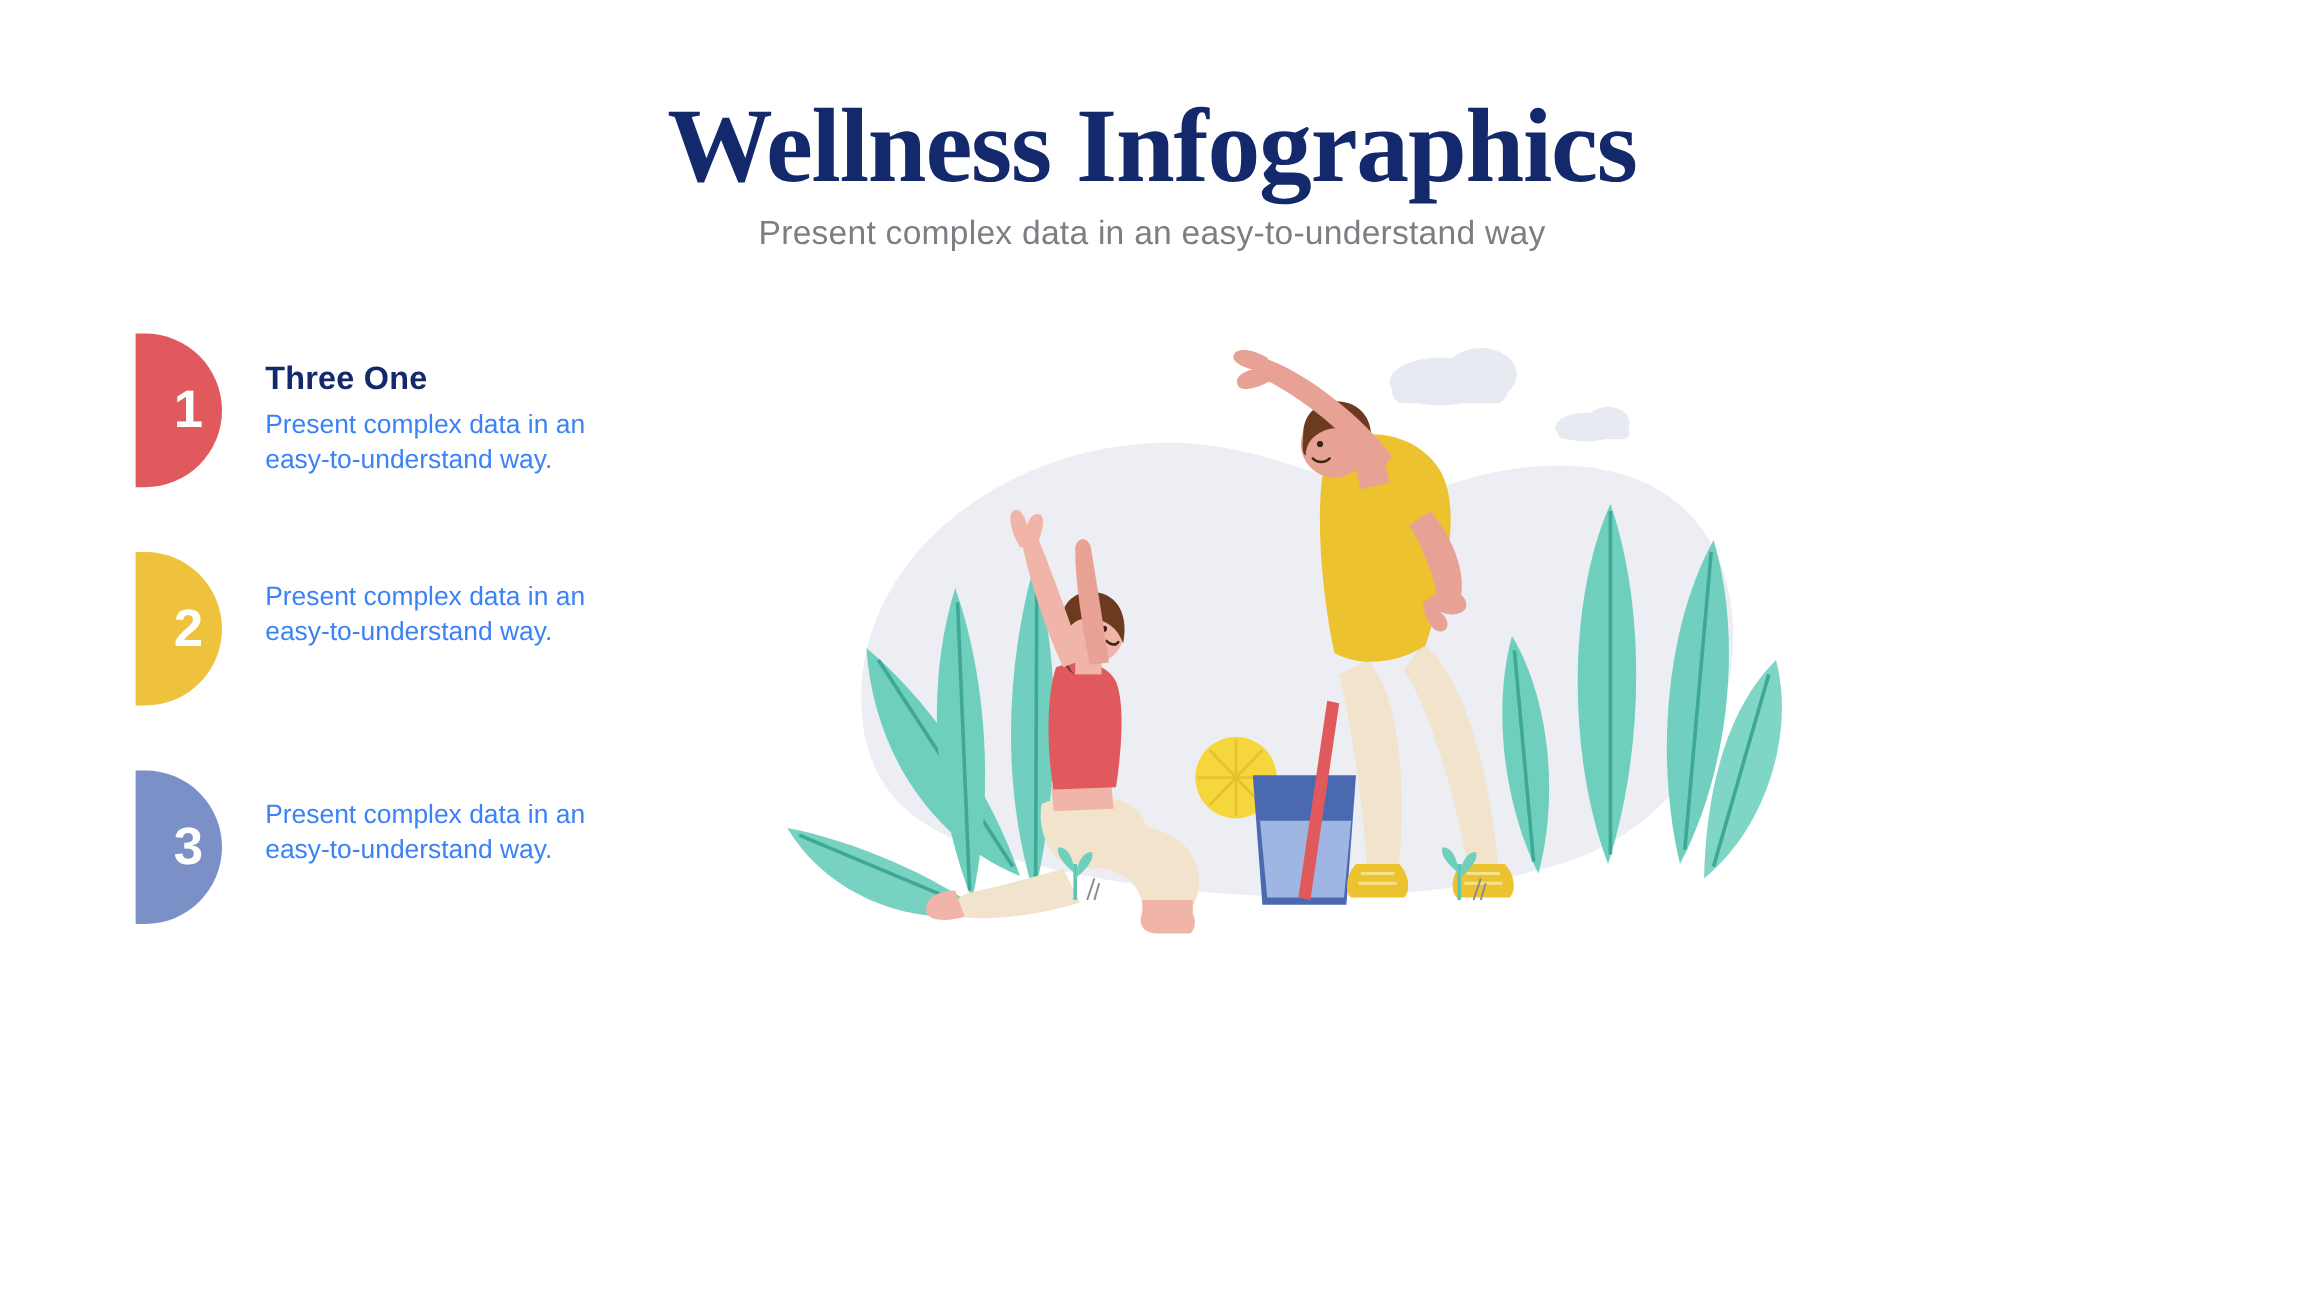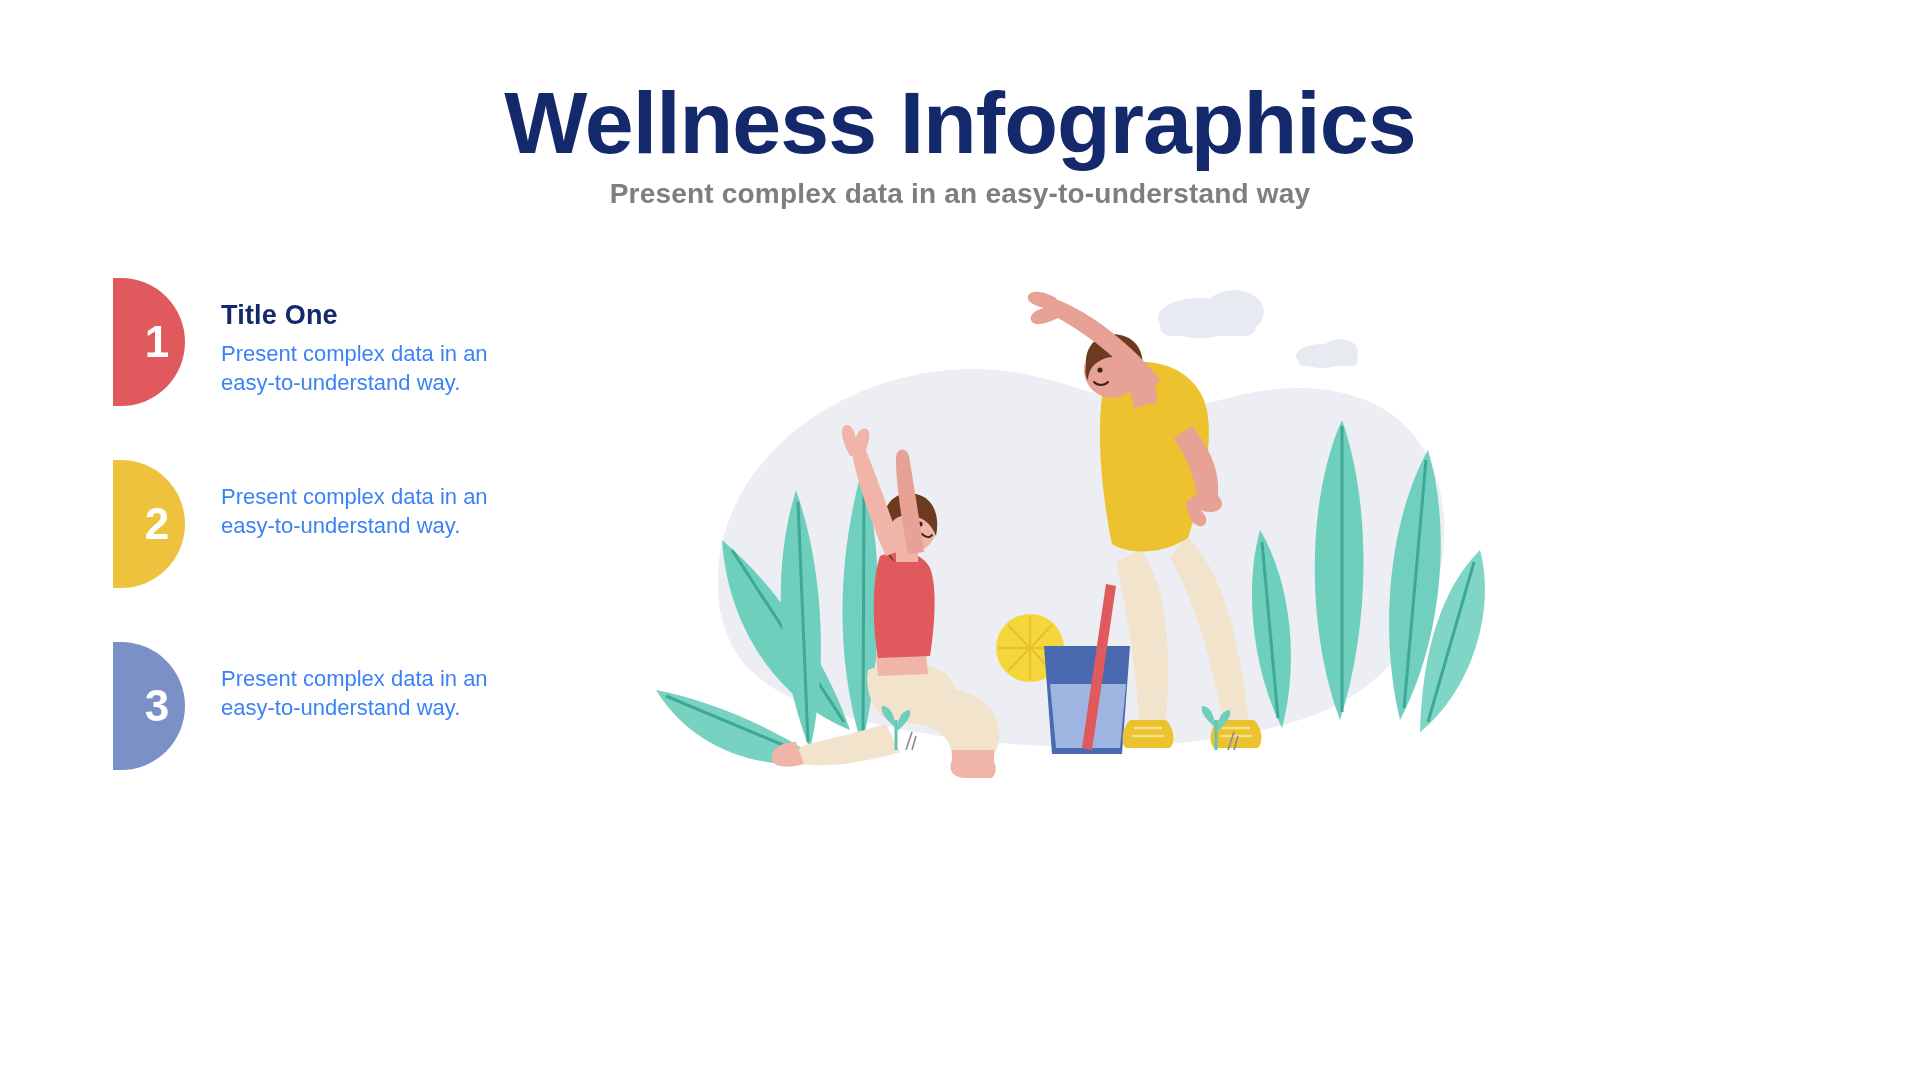--- a/index.html
+++ b/index.html
@@ -8,32 +8,32 @@
     background:#ffffff;
     font-family:"Liberation Sans", sans-serif;
     overflow:hidden;
     position:relative;
   }
   .slide{position:absolute;inset:0;background:#fff;}
 
   
   .header{position:absolute;top:78px;left:0;width:1920px;text-align:center;}
   .title{
-    font-family:Liberation Sans, sans-serif;
+    font-family:Liberation Serif, serif;
     font-size:88px;line-height:1.02;
     font-weight:bold;
     color:#14296b;
     letter-spacing:-1px;
     margin:0;
   }
   .subtitle{
     margin:10px 0 0 0;
     font-size:28px;
     color:#7d7d83;
-    font-weight:700;
+    font-weight:400;
     letter-spacing:.2px;
   }
 
   
   .list{position:absolute;left:113px;top:278px;width:520px;}
   .item{position:relative;height:182px;}
   .badge{
     position:absolute;left:0;top:0;
     width:72px;height:128px;
     border-radius:0 128px 128px 0;
@@ -68,21 +68,21 @@
     <p class="subtitle">Present complex data in an easy-to-understand way</p>
   </div>
 
   <div class="list">
 
     <div class="item">
       <div class="badge" style="background:#e0595c">
         <span>1</span>
       </div>
       <div class="txt">
-        <p class="item-title">Title One</p>
+        <p class="item-title">Three One</p>
         <p class="item-desc">Present complex data in an easy-to-understand way.</p>
       </div>
     </div>
 
     <div class="item">
       <div class="badge" style="background:#eec23c">
         <span>2</span>
       </div>
       <div class="txt">
         <p class="item-desc">Present complex data in an easy-to-understand way.</p>

